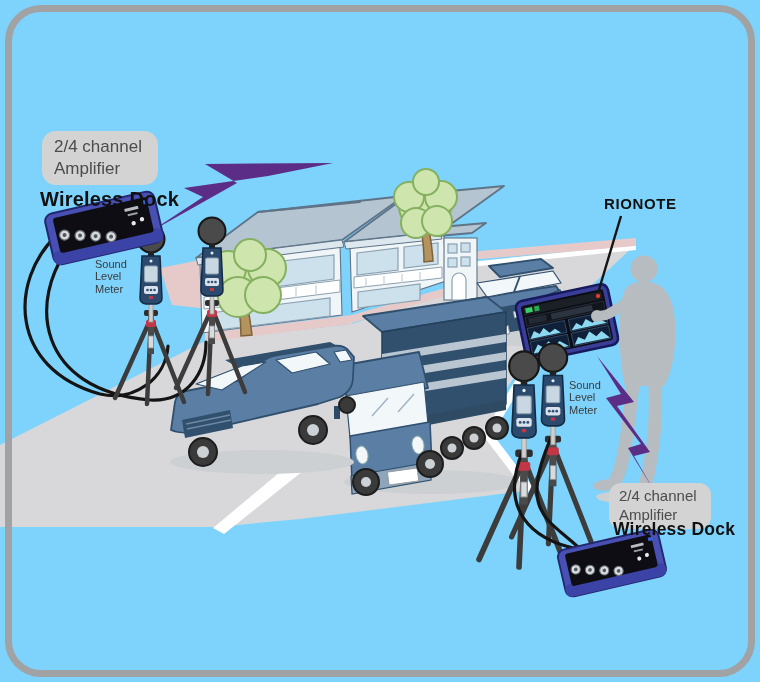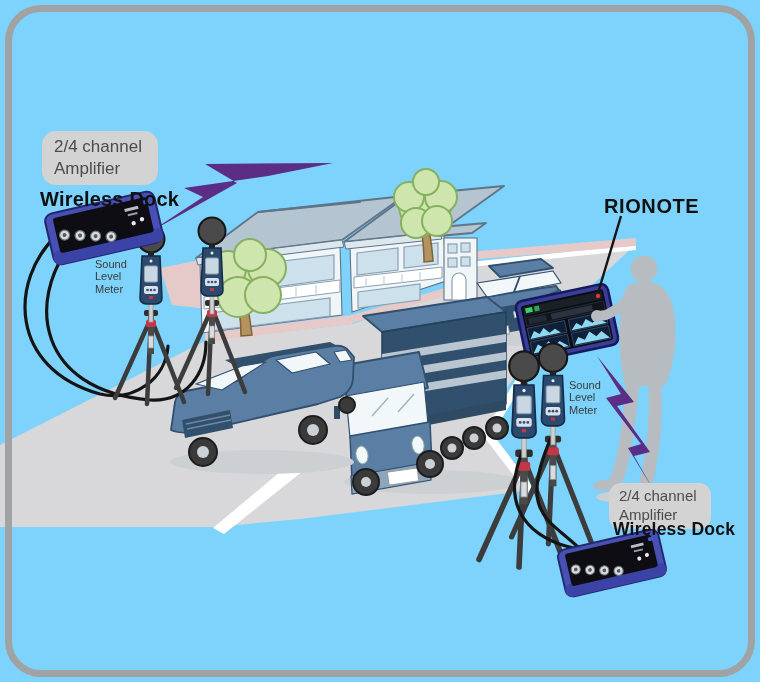--- a/index.html
+++ b/index.html
@@ -10,21 +10,21 @@
   .lbl{position:absolute;z-index:3;}
   .pill{background:var(--pill_bg);color:var(--pill_text);border-radius:14px;padding:5px 12px;
         font-size:17px;line-height:1.28;}
   .pill.small{font-size:15px;line-height:1.25;border-radius:12px;padding:4px 10px;}
   .boldlbl{color:#101010;font-weight:bold;font-size:20px;letter-spacing:.2px;}
   .boldlbl.small{font-size:17.5px;}
   .slmlbl{color:#3a3a3a;font-size:11px;line-height:1.13;}
   #amp-left{left:42px;top:131px;width:92px;}
   #dock-left-lbl{left:40px;top:188px;}
   #slm-left-lbl{left:95px;top:258px;}
-  #rionote-lbl{left:604px;top:195px;color:#101010;font-weight:600;font-size:20px;letter-spacing:.6px;}
+  #rionote-lbl{left:604px;top:195px;color:#101010;font-weight:600;font-size:15px;letter-spacing:.6px;}
   #slm-right-lbl{left:569px;top:379px;}
   #amp-right{left:609px;top:483px;width:82px;}
   #dock-right-lbl{left:613px;top:519px;}
   
   .f-road{fill:var(--road);}
   .f-pink{fill:var(--sidewalk);}
   .stripe{fill:var(--stripe);}
   .f-roof{fill:var(--roof);stroke:var(--roof_edge);stroke-width:1.8;stroke-linejoin:round;}
   .f-wall{fill:var(--wall);stroke:var(--roof_edge);stroke-width:1.1;}
   .f-wallsh{fill:var(--wall_shade);stroke:var(--roof_edge);stroke-width:1;}

